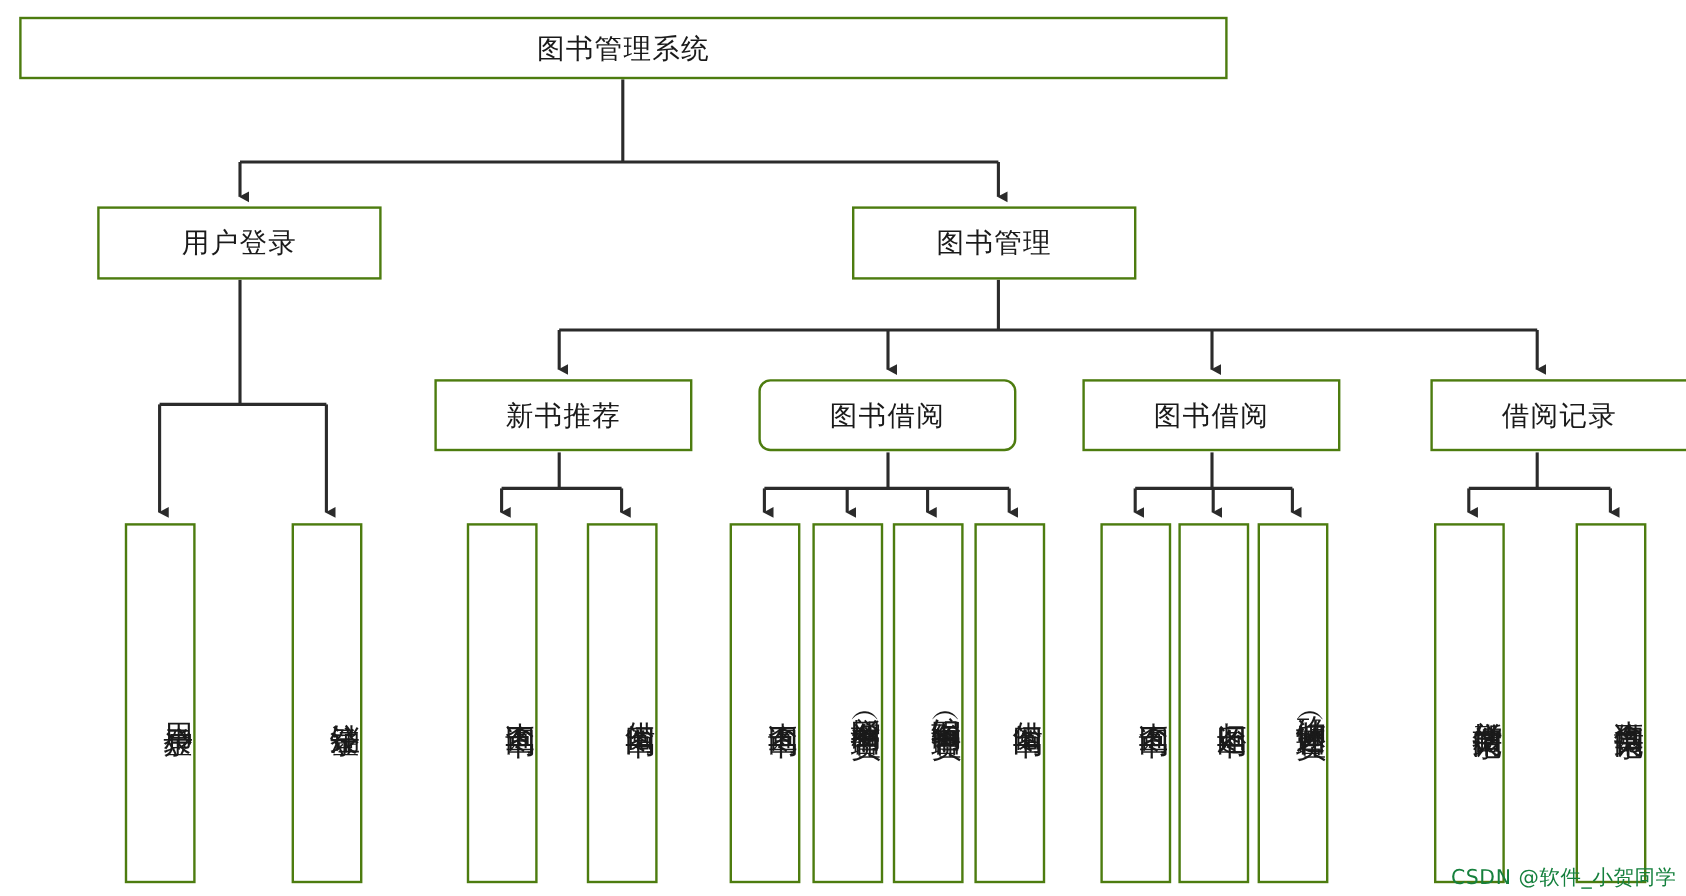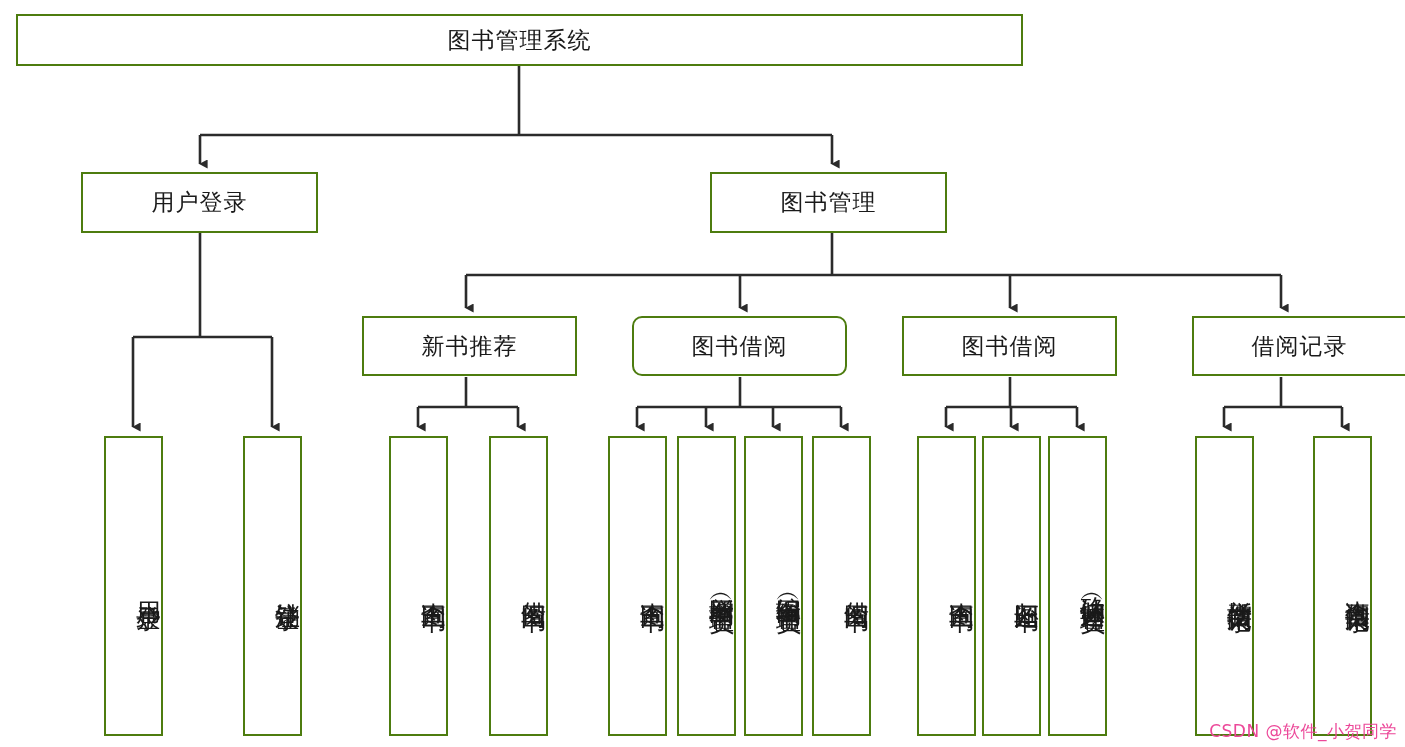--- a/index.html
+++ b/index.html
@@ -53,21 +53,21 @@
   .node.vert .vlabel {
     writing-mode: vertical-rl;
     text-orientation: upright;
     white-space: nowrap;
   }
   .watermark {
     position: absolute;
     right: 8px;
     bottom: 4px;
     font-size: 17px;
-    color: #ec4899;
+    color: #15803d;
     letter-spacing: 0.5px;
     white-space: nowrap;
   }
 </style>
 </head>
 <body>
 
 <div id="canvas">
 
   <svg class="edges" viewBox="0 0 1405 747">

